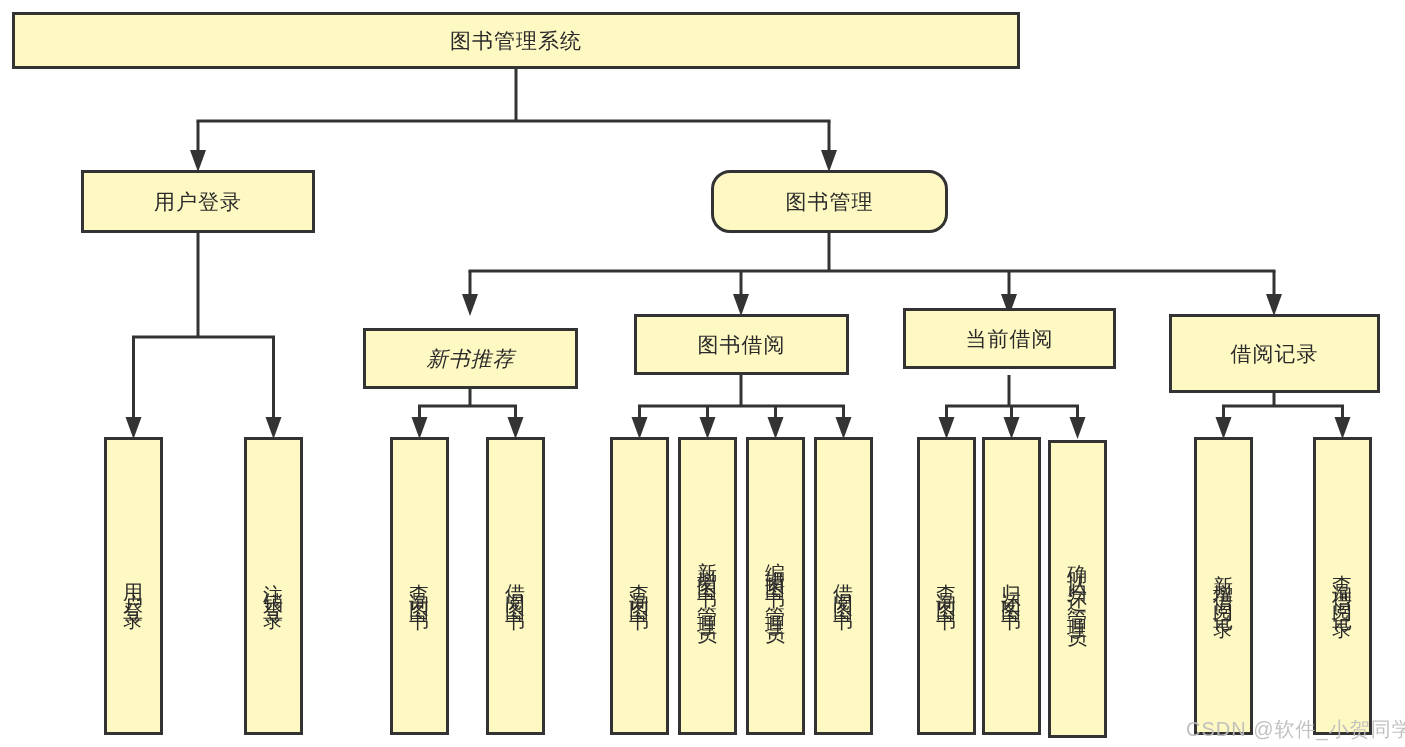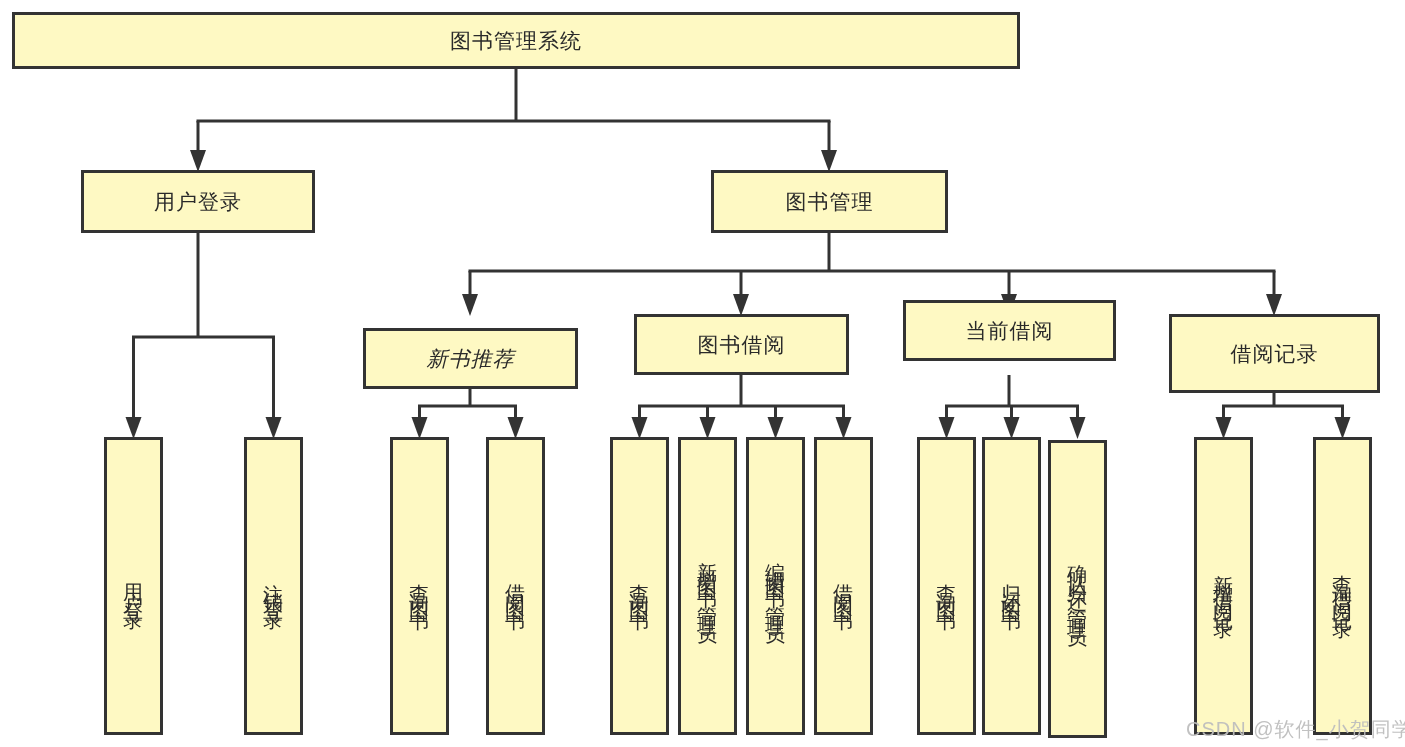--- a/index.html
+++ b/index.html
@@ -139,31 +139,31 @@
     </g>
   </svg>
 
   <div class="node hnode" style="left:12px; top:12px; width:1008px; height:57px;">
     <span class="lbl">图书管理系统</span>
   </div>
 
   <div class="node hnode" style="left:81px; top:170px; width:234px; height:63px;">
     <span class="lbl">用户登录</span>
   </div>
-  <div class="node hnode" style="left:711px; top:170px; width:237px; height:63px;">
+  <div class="node hnode" style="left:711px; top:170px; width:237px; height:63px;border-radius:19px;">
     <span class="lbl">图书管理</span>
   </div>
 
   <div class="node hnode" style="left:363px; top:328px; width:215px; height:61px;font-style:italic;">
     <span class="lbl">新书推荐</span>
   </div>
   <div class="node hnode" style="left:634px; top:314px; width:215px; height:61px;font-family:Liberation Serif, serif;">
     <span class="lbl">图书借阅</span>
   </div>
-  <div class="node hnode" style="left:903px; top:300px; width:213px; height:61px;">
+  <div class="node hnode" style="left:903px; top:308px; width:213px; height:61px;">
     <span class="lbl">当前借阅</span>
   </div>
   <div class="node hnode" style="left:1169px; top:314px; width:211px; height:79px;">
     <span class="lbl">借阅记录</span>
   </div>
 
   <div class="node vnode" style="left:104px; top:437px; width:59px; height:298px;">
     <span class="vtext lbl">用户登录</span>
   </div>
   <div class="node vnode" style="left:244px; top:437px; width:59px; height:298px;">

